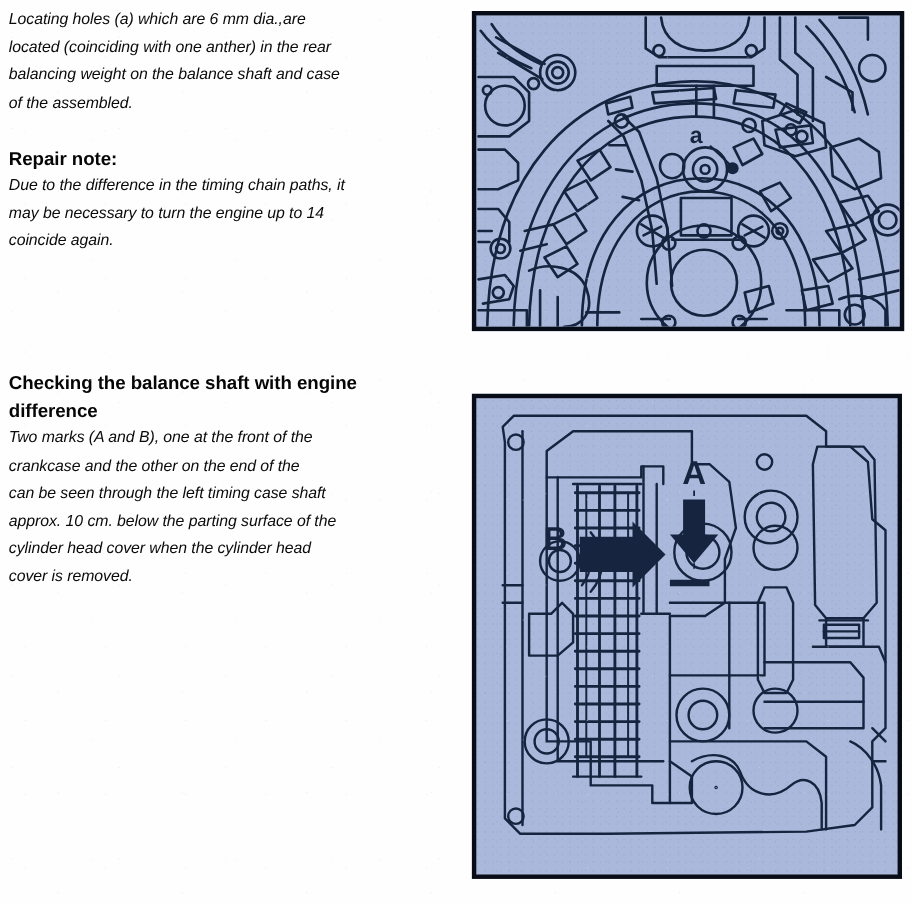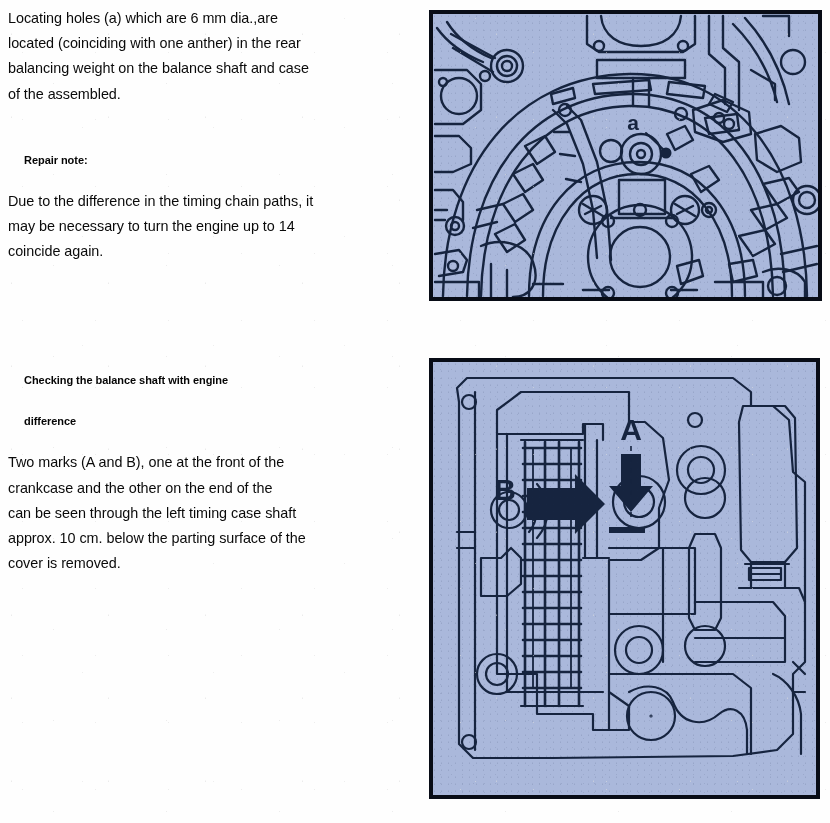--- a/index.html
+++ b/index.html
@@ -37,39 +37,40 @@
     background-size: 97px 83px, 131px 109px, 73px 67px, 151px 121px, 113px 91px;
   }
 
   
   .text-col {
     position: absolute;
     left: 8px;
     width: 405px;
   }
   #text-block-1 { top: 6px; }
-  #text-block-2 { top: 352px; }
+  #text-block-2 { top: 336px; }
 
   .para {
     font-size: 14.4px;
     line-height: 25.2px;
     letter-spacing: -0.05px;
     color: #0a0a0a;
     margin: 0;
+    font-style: italic;
   }
   .para.bold,
   .heading {
     font-weight: bold;
   }
   .heading {
-    font-size: 11px;
+    font-size: 17px;
     line-height: 25.2px;
     letter-spacing: -0.05px;
     color: #060606;
-    margin: 16px;
+    margin: 0;
   }
   .gap { height: 25px; }
 
   
   .figure {
     position: absolute;
     box-sizing: border-box;
     background: #aab8db;
     border: 4px solid #080c16;
     overflow: hidden;
@@ -126,20 +127,21 @@
     <p class="para">coincide again.</p>
   </div>
 
   <div class="text-col" id="text-block-2">
     <p class="heading">Checking the balance shaft with engine</p>
     <p class="heading">difference</p>
     <p class="para">Two marks (A and B), one at the front of the</p>
     <p class="para">crankcase and the other on the end of the</p>
     <p class="para">can be seen through the left timing case shaft</p>
     <p class="para">approx. 10 cm. below the parting surface of the</p>
+    <p class="para">cylinder head cover when the cylinder head</p>
     <p class="para">cover is removed.</p>
   </div>
 
   <div class="figure" id="figure-top">
     <svg viewBox="0 0 385 283" preserveAspectRatio="none">
       <g fill="none" stroke="#16243f" stroke-width="2.4" stroke-linecap="round" stroke-linejoin="round">
 
         <path d="M10,282 C12,150 85,62 196,60 C300,58 372,146 374,282"></path>
         <path d="M34,282 C36,163 98,82 196,80 C292,78 350,160 352,282"></path>
         <path d="M48,282 C50,172 106,94 196,92 C284,90 338,168 340,282"></path>

